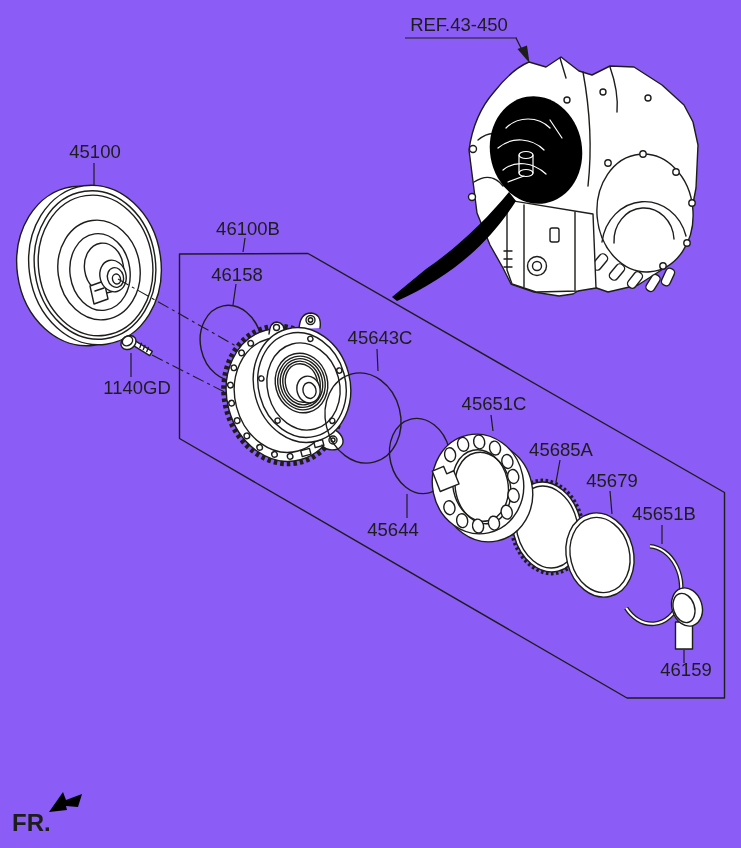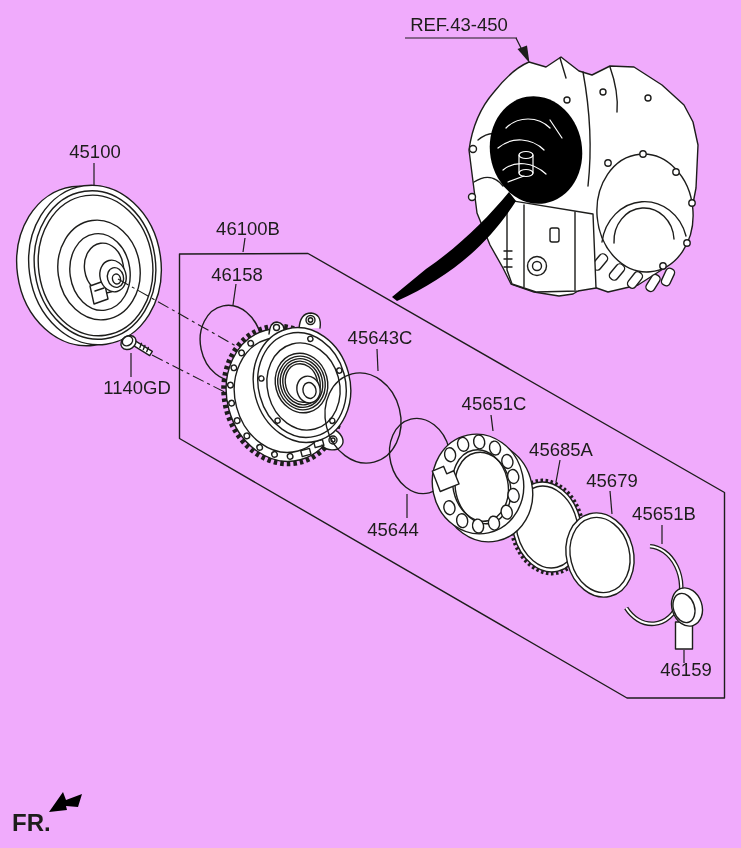--- a/index.html
+++ b/index.html
@@ -1,16 +1,16 @@
 <!DOCTYPE html>
 <html><head>
 <meta charset="utf-8">
 <style>
   html,body{margin:0;padding:0;background:#fff;}
-  .stage{position:relative;width:741px;height:848px;background:#f0abfc;overflow:hidden;}
+  .stage{position:relative;width:741px;height:848px;background:#8b5cf6;overflow:hidden;}
   svg{display:block;}
   .k{stroke:#1d1d1b;fill:none;stroke-width:1.4;stroke-linecap:round;stroke-linejoin:round;}
   .w{stroke:#1d1d1b;fill:#fff;stroke-width:1.4;stroke-linecap:round;stroke-linejoin:round;}
   .dash{stroke:#1d1d1b;fill:none;stroke-width:1.1;stroke-dasharray:12 4 3 4;}
   .leader{stroke:#1d1d1b;fill:none;stroke-width:1.2;}
   .wht{stroke:#ffffff;fill:none;stroke-width:1.2;stroke-linecap:round;}
   text{font-family:"Liberation Sans","DejaVu Sans",sans-serif;fill:#1d1d1b;}
   .part{font-size:18.5px;text-anchor:middle;}
   .ref{font-size:18.5px;text-anchor:middle;}
   .fr{font-size:24px;font-weight:bold;text-anchor:start;}

